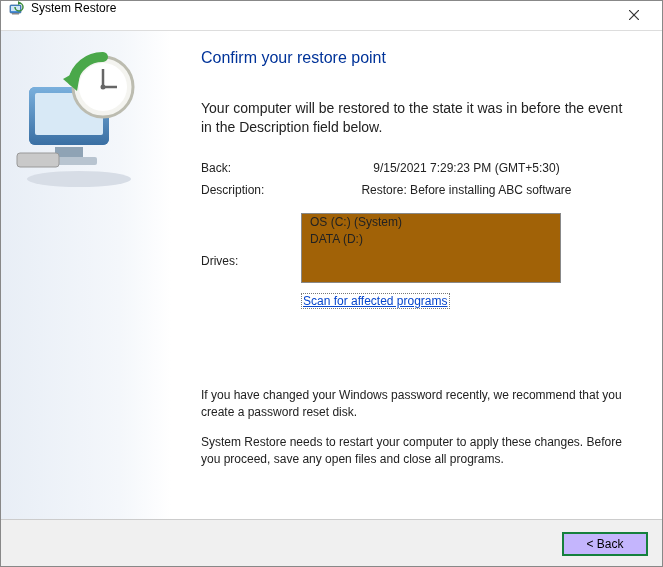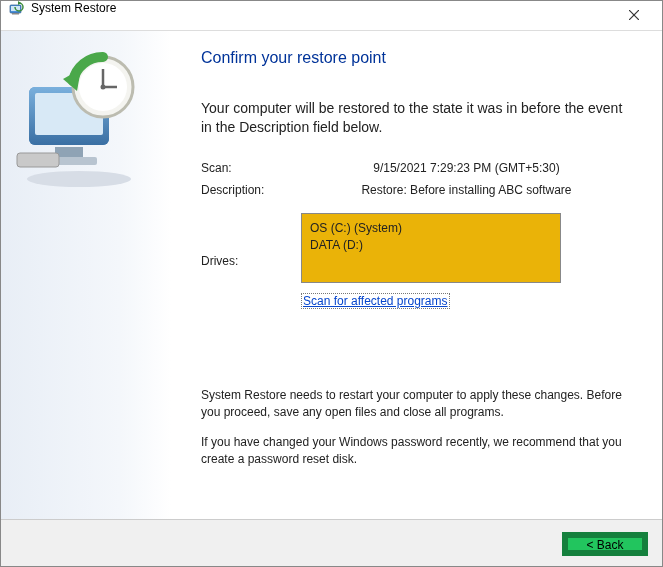--- a/index.html
+++ b/index.html
@@ -77,24 +77,24 @@
     }
     .value {
       flex: 1;
       color: #222;
       text-align: center;
     }
     .drives-box {
       border: 1px solid #888;
       width: 260px;
       height: 70px;
-      padding: 6px 8px;
+      padding: 0 8px;
       font-size: 12px;
       line-height: 1.45;
-      background: #eab308;
+      background: #a16207;
     }
     .scan-link {
       display: inline-block;
       margin-top: 10px;
       font-size: 12px;
       color: #0645cc;
       text-decoration: underline;
       border: 1px dotted #777;
       cursor: pointer;
       padding: 0 1px;
@@ -111,22 +111,22 @@
       background: #f0f0f0;
       display: flex;
       align-items: center;
       justify-content: flex-end;
       padding: 0 14px;
       gap: 8px;
     }
     .btn {
       min-width: 86px;
       height: 24px;
-      background: #22c55e;
-      border: 6px solid #15803d;
+      background: #c4b5fd;
+      border: 2px solid #15803d;
       font-size: 12px;
       cursor: pointer;
       padding: 0 10px;
     }
     .btn.default {
       border: 2px solid #0078d7;
       background: #e5f1fb;
     }
   </style>
 </head>
@@ -175,42 +175,42 @@
         </linearGradient>
       </defs>
     </svg>
   </div>
 
   <div class="main">
     <div class="heading">Confirm your restore point</div>
     <div class="intro">Your computer will be restored to the state it was in before the event in the Description field below.</div>
 
     <div class="row">
-      <div class="label">Scan:</div>
+      <div class="label">Back:</div>
       <div class="value">9/15/2021 7:29:23 PM (GMT+5:30)</div>
     </div>
 
     <div class="row">
       <div class="label">Description:</div>
       <div class="value">Restore: Before installing ABC software</div>
     </div>
 
     <div class="row" style="margin-top:16px; align-items:center;">
       <div class="label">Drives:</div>
       <div>
         <div class="drives-box">
           <div>OS (C:) (System)</div>
           <div>DATA (D:)</div>
         </div>
         <a class="scan-link">Scan for affected programs</a>
       </div>
     </div>
 
     <div class="notes">
+      <p>If you have changed your Windows password recently, we recommend that you create a password reset disk.</p>
       <p>System Restore needs to restart your computer to apply these changes. Before you proceed, save any open files and close all programs.</p>
-      <p>If you have changed your Windows password recently, we recommend that you create a password reset disk.</p>
     </div>
   </div>
 </div>
 
 <div class="footer">
   <button class="btn">&lt; Back</button>
 </div>
 
 </body></html>

